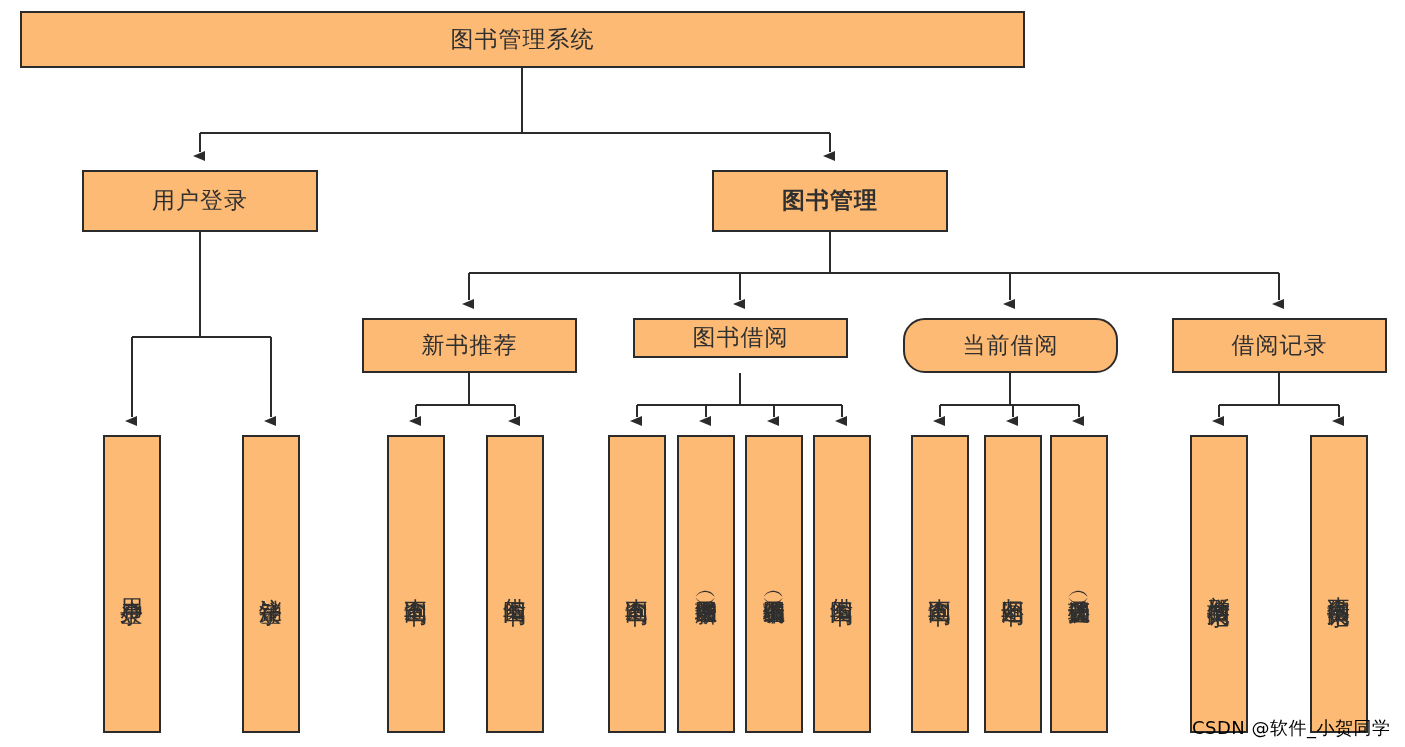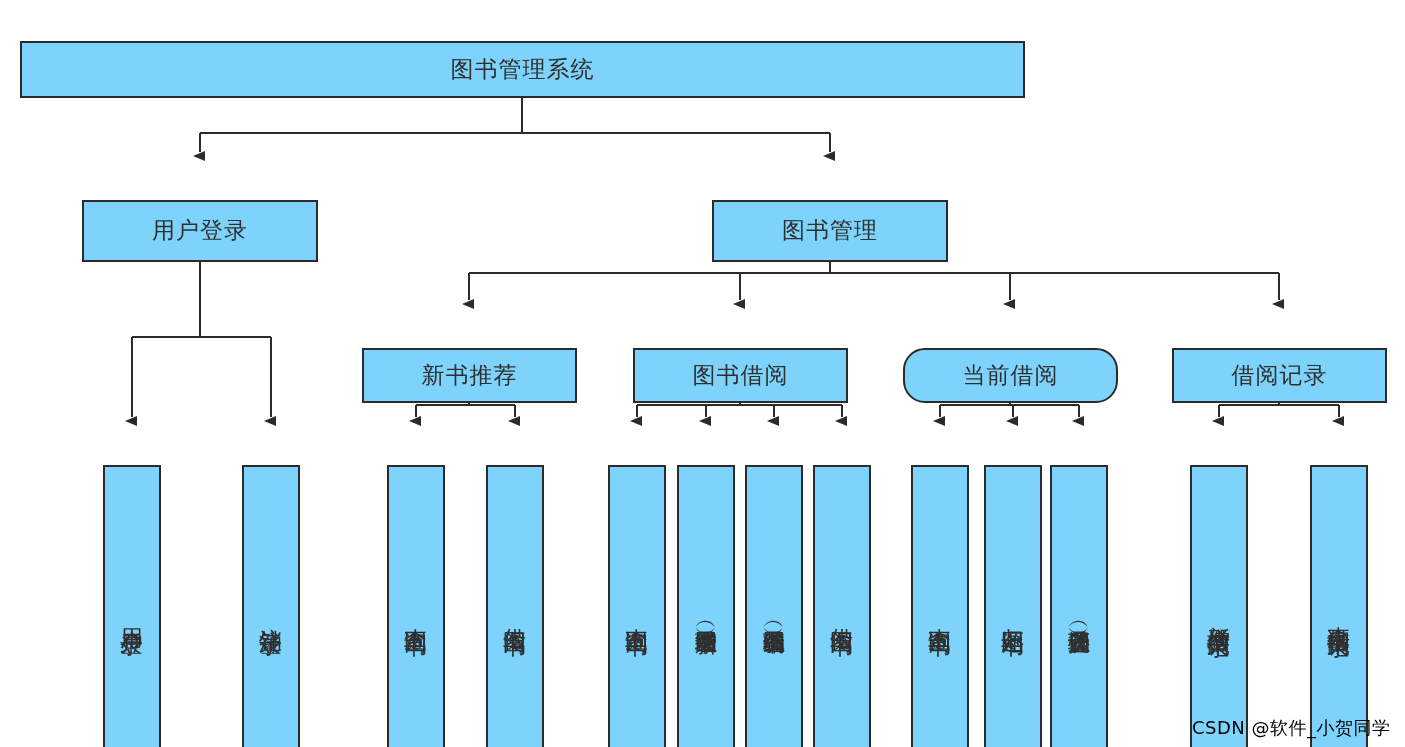--- a/index.html
+++ b/index.html
@@ -22,26 +22,25 @@
     left: 0;
     top: 0;
     width: 1405px;
     height: 747px;
     pointer-events: none;
   }
   .node {
     position: absolute;
     box-sizing: border-box;
     border: 2px solid #2b2b2b;
-    background: #7dd3fc;
+    background: #fdba74;
     display: flex;
     align-items: center;
     justify-content: center;
     color: #2f2f2f;
-    margin-top: 30px;
   }
   .node.horiz {
     font-size: 23px;
     line-height: 1.1;
     letter-spacing: 1px;
     white-space: nowrap;
   }
   .node.vert {
     writing-mode: vertical-rl;
     text-orientation: upright;
@@ -122,28 +121,28 @@
     </g>
   </svg>
 
   <div class="node horiz node-title" style="left:20px; top:11px; width:1005px; height:57px;">
     <span>图书管理系统</span>
   </div>
 
   <div class="node horiz" style="left:82px; top:170px; width:236px; height:62px;">
     <span>用户登录</span>
   </div>
-  <div class="node horiz" style="left:712px; top:170px; width:236px; height:62px;">
+  <div class="node horiz" style="left:712px; top:170px; width:236px; height:62px;font-weight:bold;">
     <span>图书管理</span>
   </div>
 
   <div class="node horiz" style="left:362px; top:318px; width:215px; height:55px;text-align:right;">
     <span>新书推荐</span>
   </div>
-  <div class="node horiz" style="left:633px; top:318px; width:215px; height:55px;">
+  <div class="node horiz" style="left:633px; top:318px; width:215px; height:40px;">
     <span>图书借阅</span>
   </div>
   <div class="node horiz" style="left:903px; top:318px; width:215px; height:55px;border-radius:22px;">
     <span>当前借阅</span>
   </div>
   <div class="node horiz" style="left:1172px; top:318px; width:215px; height:55px;align-items:center;">
     <span>借阅记录</span>
   </div>
 
   <div class="node vert" style="left:103px; top:435px; width:58px; height:298px;">

